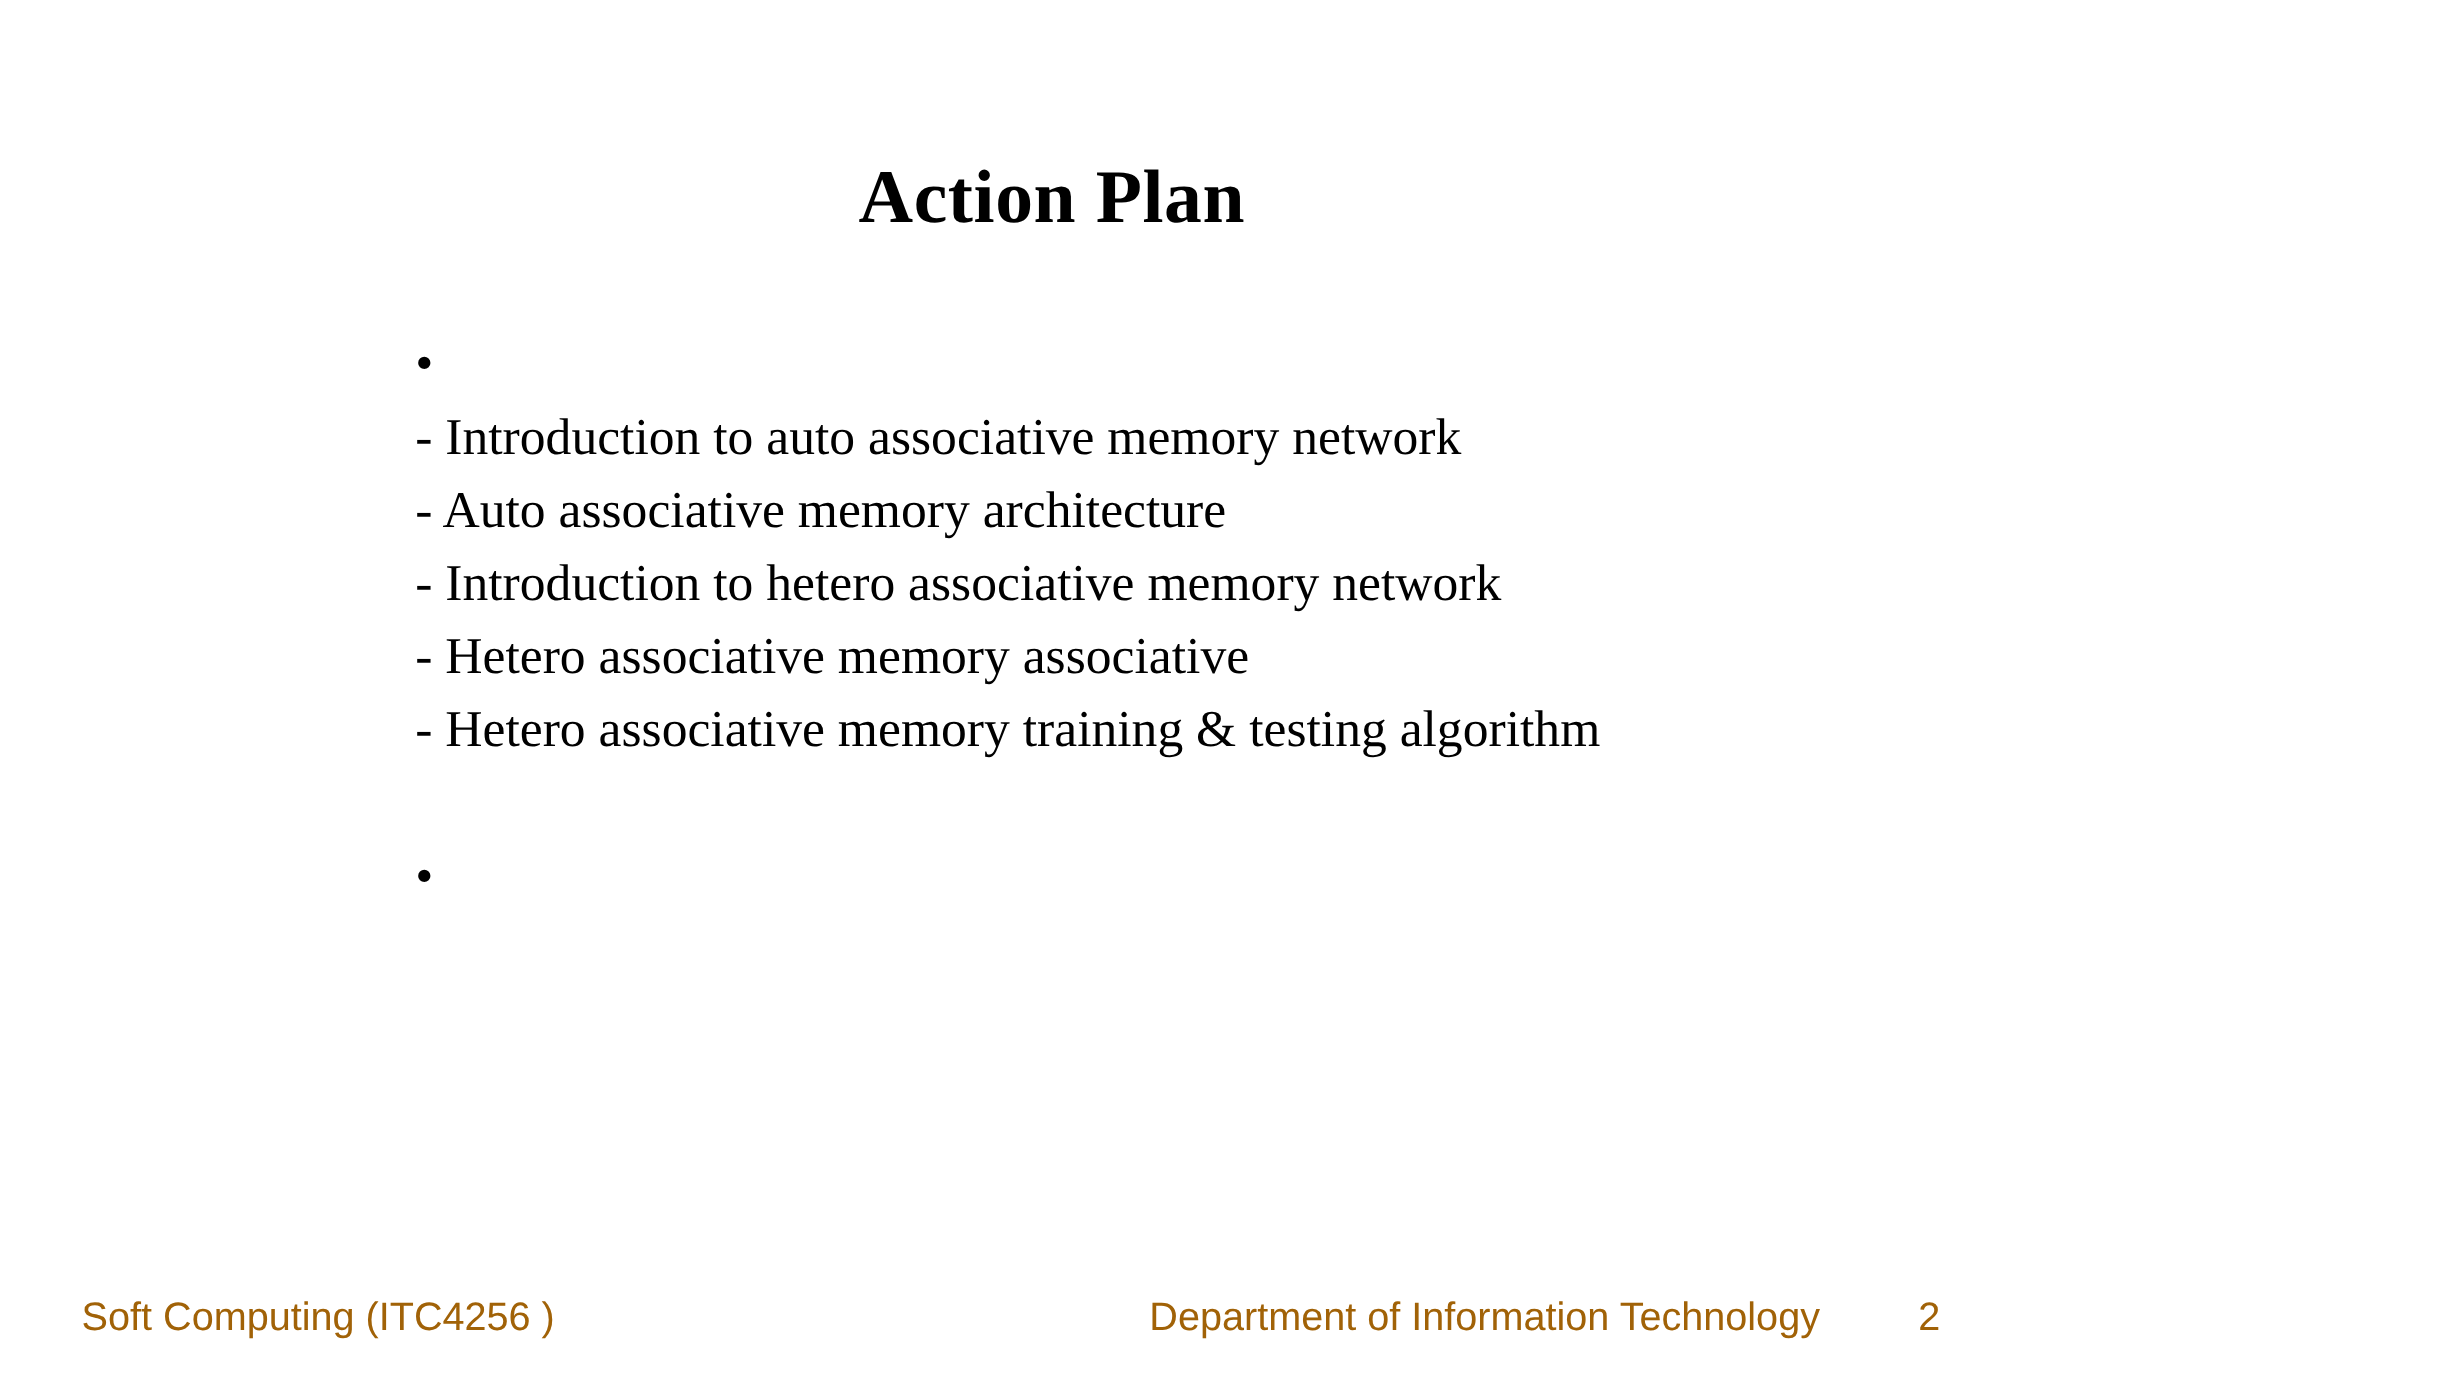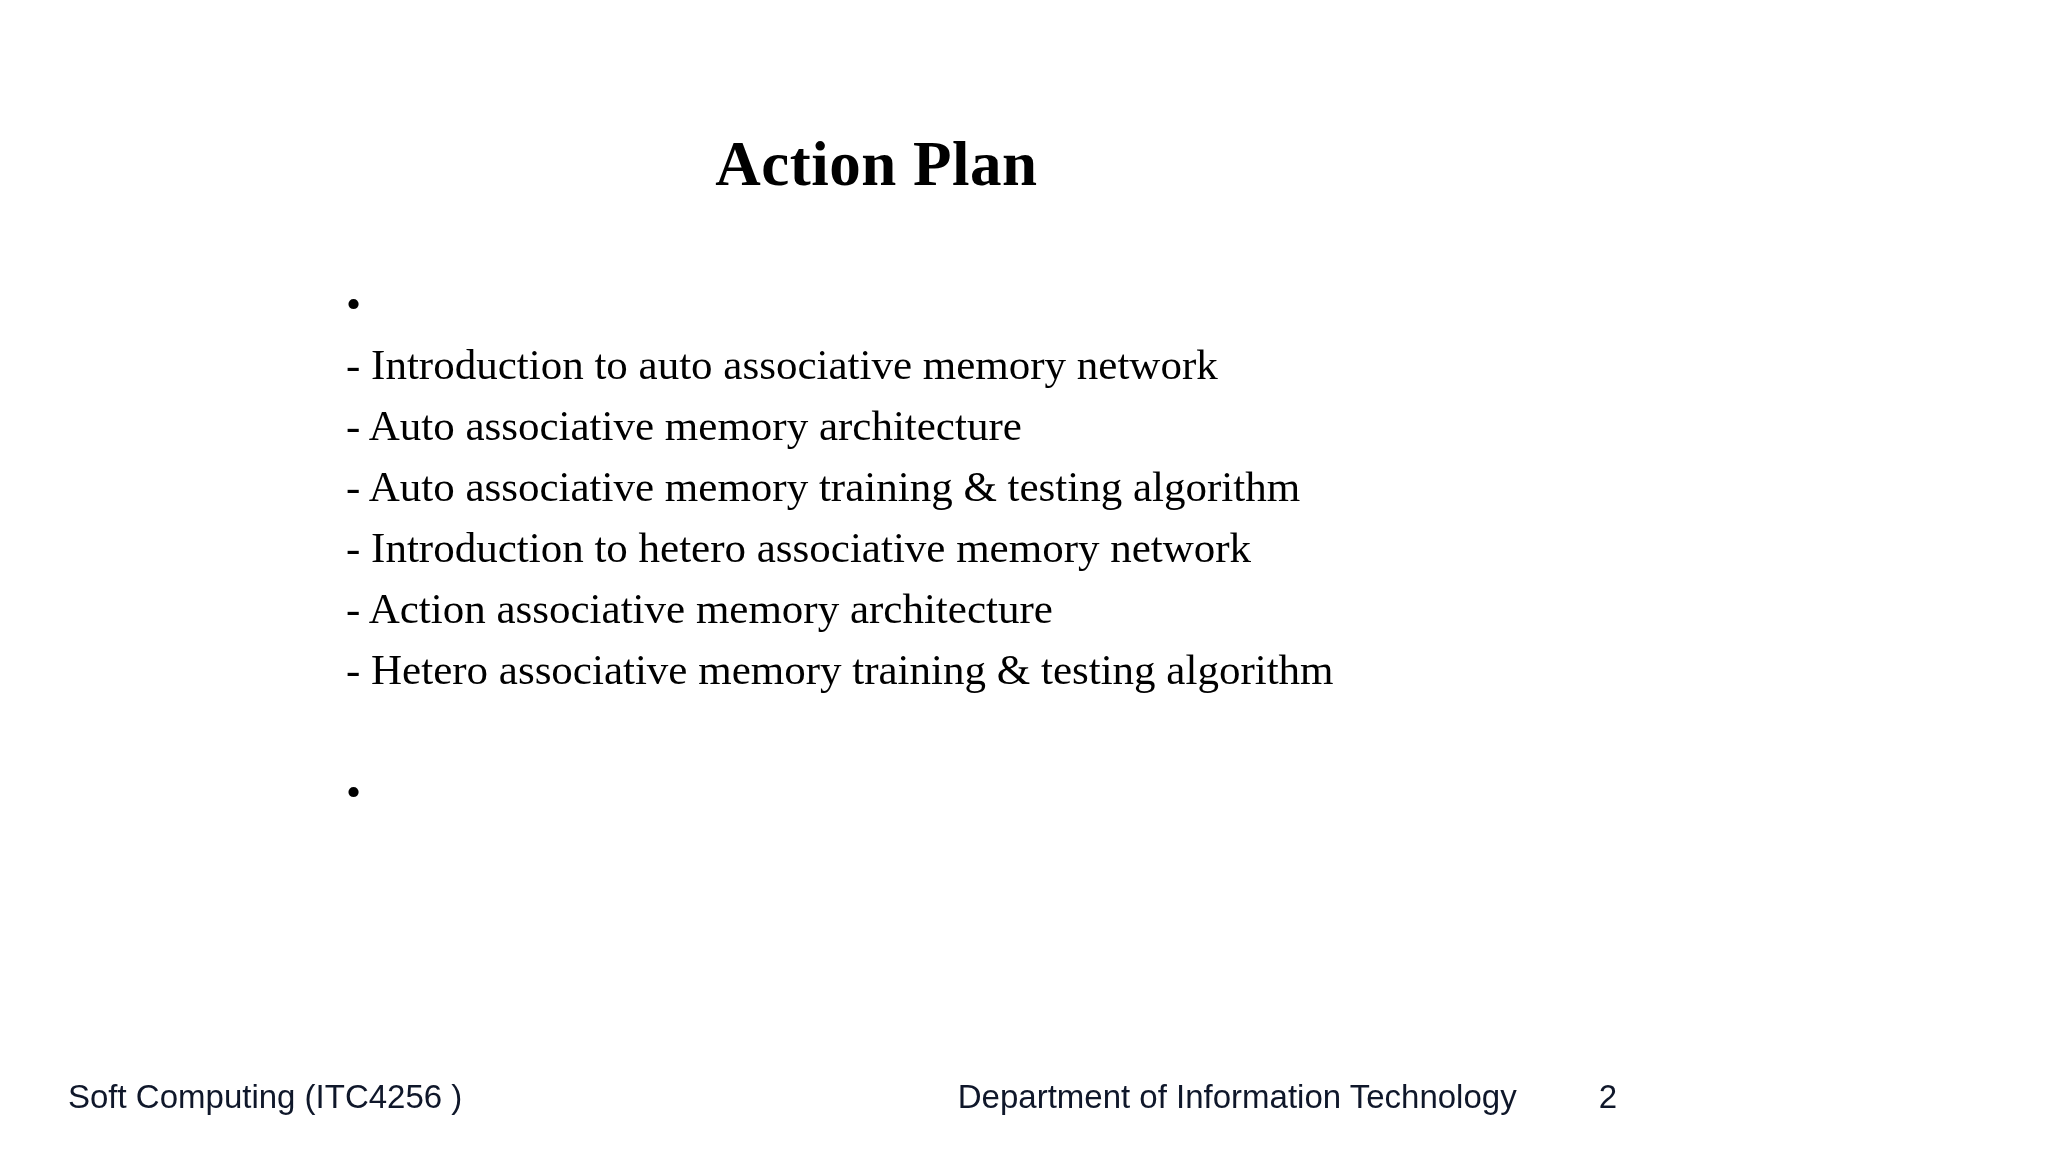--- a/index.html
+++ b/index.html
@@ -59,21 +59,21 @@
     position: absolute;
     left: 68px;
     right: 136px;
     top: 1077px;
     display: flex;
     justify-content: space-between;
     align-items: baseline;
     font-family: "Liberation Sans", "DejaVu Sans", sans-serif;
     font-size: 33px;
     line-height: 40px;
-    color: #0f172a;
+    color: #a16207;
   }
   .footer-right {
     display: flex;
     align-items: baseline;
     gap: 82px;
   }
 </style>
 </head>
 <body>
 
@@ -84,25 +84,24 @@
   <div class="content">
 
     <div class="bullet-row">
       <span class="bullet-marker">•</span>
     </div>
 
     <div class="sub-item">- Introduction to auto associative memory network</div>
 
     <div class="sub-item">- Auto associative memory architecture</div>
 
-    <div class="sub-item">- Auto associative memory training &amp; testing algorithm</div>
 
     <div class="sub-item">- Introduction to hetero associative memory network</div>
 
-    <div class="sub-item">- Action associative memory architecture</div>
+    <div class="sub-item">- Hetero associative memory associative</div>
 
     <div class="sub-item">- Hetero associative memory training &amp; testing algorithm</div>
 
     <div class="second-bullet-gap"></div>
 
     <div class="bullet-row">
       <span class="bullet-marker">•</span>
     </div>
 
   </div>

